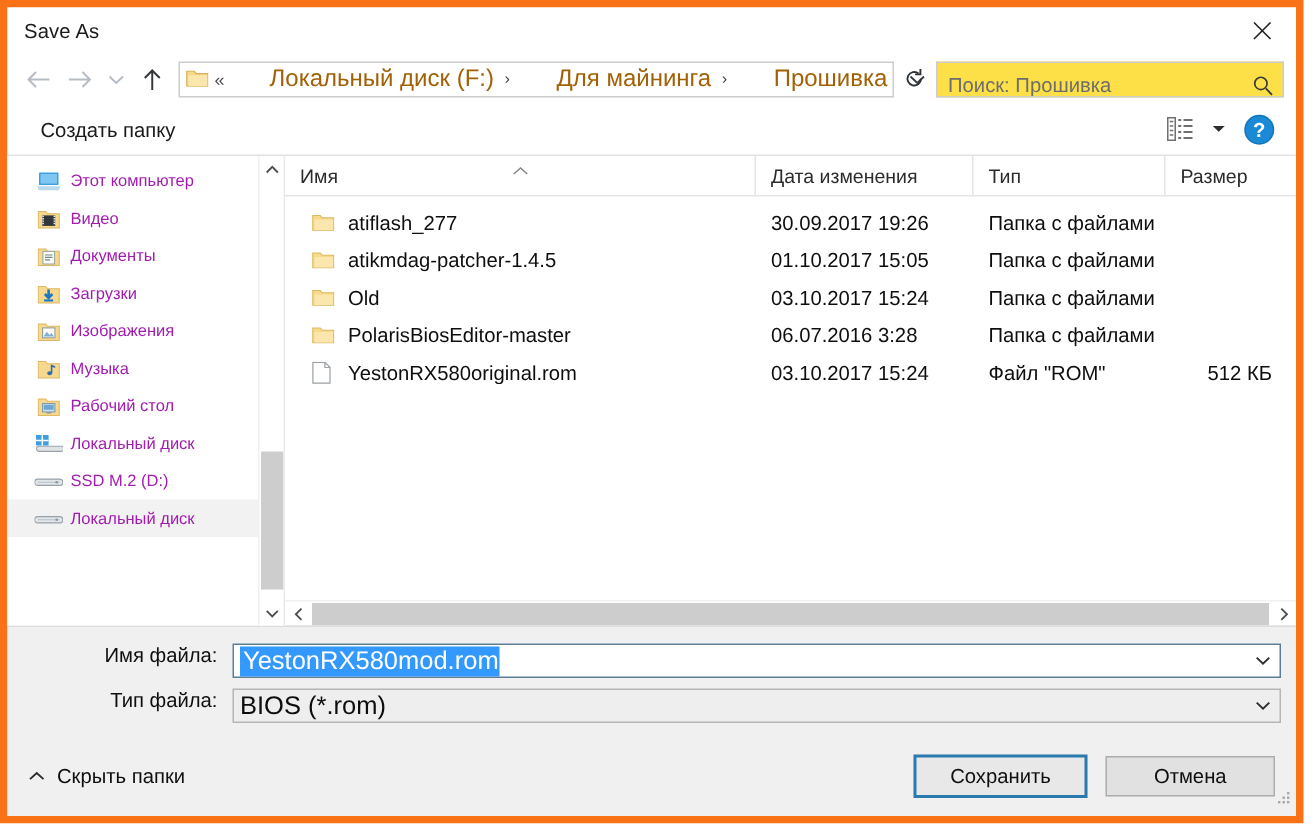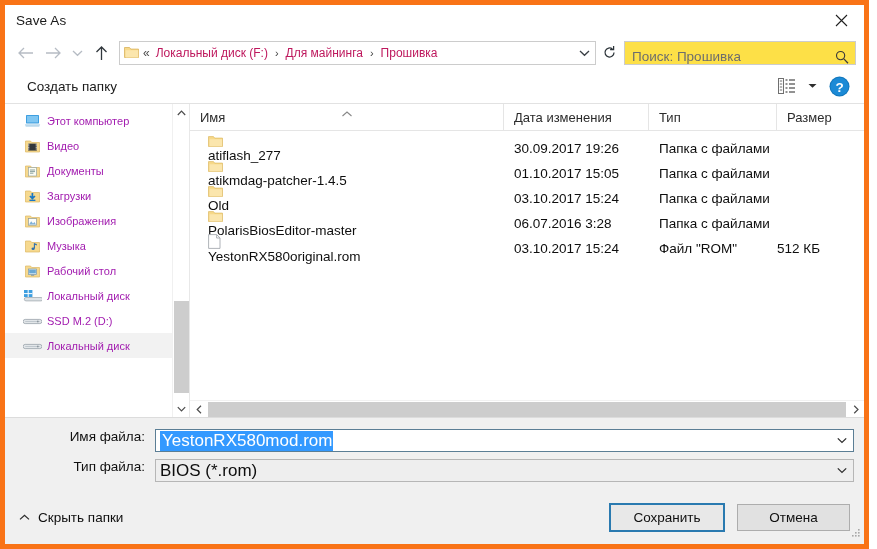--- a/index.html
+++ b/index.html
@@ -72,25 +72,26 @@
     display: flex;
     align-items: center;
     min-width: 0;
   }
   .crumb-folder-icon {
     width: 22px; display:flex; align-items:center; justify-content:center;
     flex: 0 0 auto;
   }
   .crumb-chevrons { color:#4a4a4a; font-size:12px; padding:0 3px 0 1px; flex:0 0 auto;}
   .crumb {
-    font-size: 12px;
-    color: #be185d;
+    font-size: 16px;
+    color: #a16207;
     padding: 0 3px;
     white-space: nowrap;
     flex: 0 0 auto;
+    margin-left: 24px;
   }
   .crumb-sep {
     color: #3f3f3f;
     font-size: 11px;
     padding: 0 4px;
     flex: 0 0 auto;
   }
   .crumb-spacer { flex: 1 1 auto; min-width: 6px; }
   .crumb-drop {
     width: 22px; height: 22px;
@@ -240,21 +241,21 @@
 
   .rows { flex: 1 1 auto; overflow: hidden; padding-top: 5px; }
   .row {
     height: 25px;
     display: flex;
     align-items: center;
     font-size: 13.5px;
     color: #0e0e0e;
     cursor: default;
   }
-  .row .cell { display: flex; white-space: nowrap; overflow: hidden; flex-direction: column; }
+  .row .cell { display: flex; align-items: center; white-space: nowrap; overflow: hidden; }
   .cell.name { width: 314px; flex: 0 0 auto; padding-left: 18px; }
   .cell.name .ficon { width: 24px; flex: 0 0 auto; display:flex;align-items:center; }
   .cell.date { width: 145px; flex: 0 0 auto; padding-left: 10px; }
   .cell.type { width: 128px; flex: 0 0 auto; padding-left: 10px; }
   .cell.size { flex: 1 1 auto; justify-content: flex-end; padding-right: 16px; }
 
   .hscroll {
     height: 17px;
     flex: 0 0 auto;
     display: flex;

